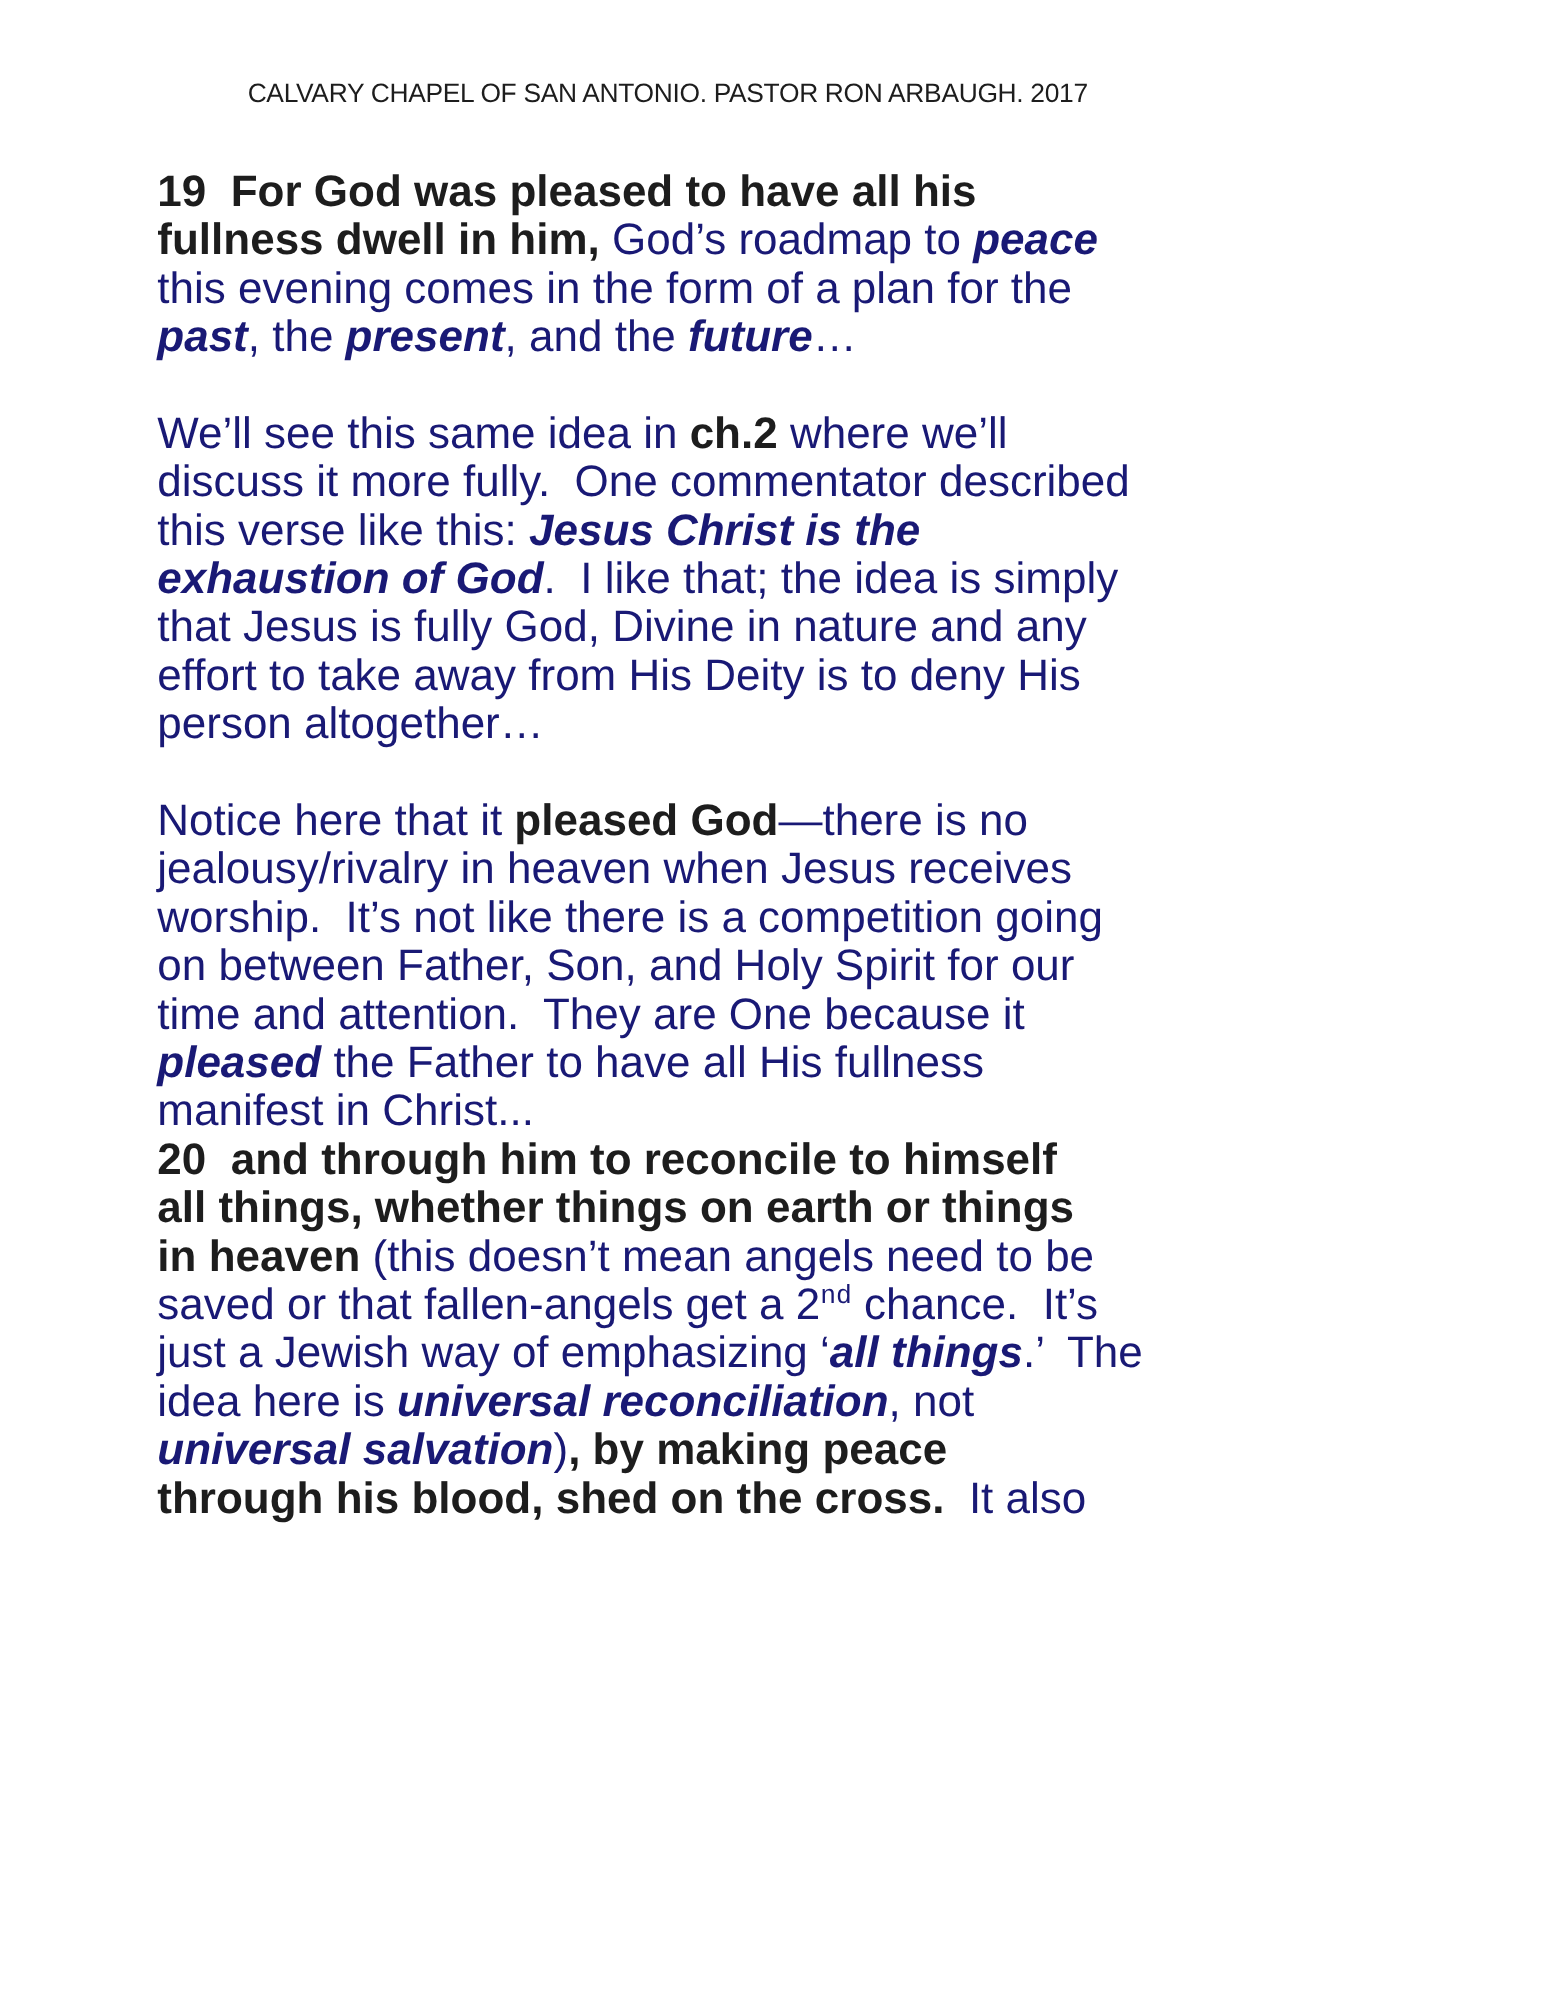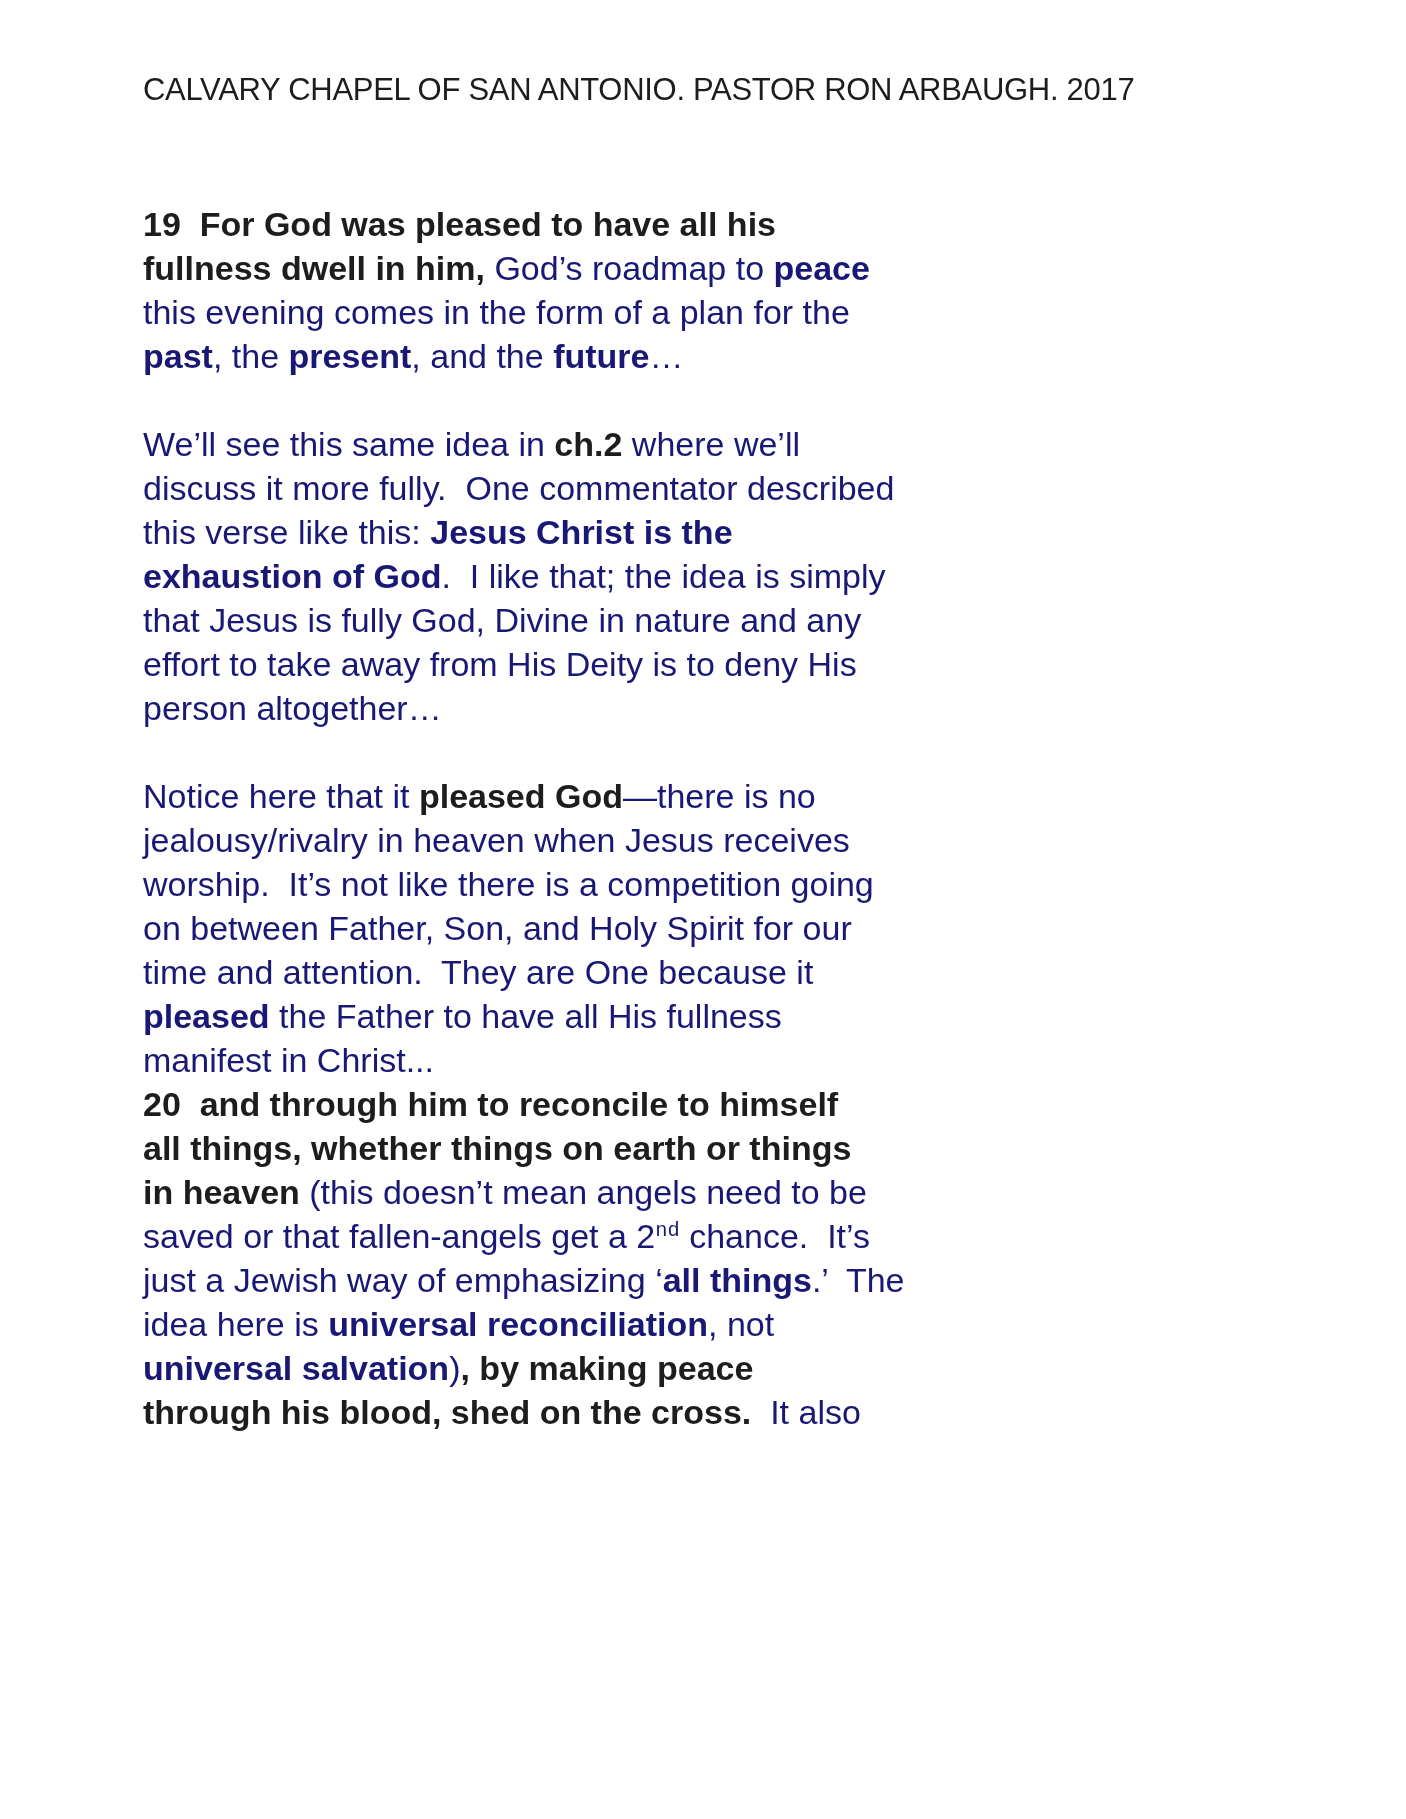--- a/index.html
+++ b/index.html
@@ -18,40 +18,40 @@
   }
   .content{
     position:absolute;
     left:143px;
     top:0;
     width:928px;
   }
   .doc-header{
     margin-top:72px;
     text-align:center;
-    font-size:31px;
+    font-size:24px;
     letter-spacing:-0.3px;
     color:var(--black);
     white-space:nowrap;
   }
   .paragraphs{
-    margin-top:94px;
-    font-size:34px;
+    margin-top:52px;
+    font-size:40px;
     line-height:44px;
   }
   p.para{
     margin:0;
     white-space:pre-wrap;
   }
   p.para.gap{
     margin-top:44px;
   }
   .r-n{color:var(--navy);}
   .r-bb{color:var(--black);font-weight:bold;}
-  .r-nbi{color:var(--navy);font-weight:bold;}
+  .r-nbi{color:var(--navy);font-weight:bold;font-style:italic;}
   .r-kbi{color:var(--black);font-weight:bold;}
   .r-nsup{color:var(--navy);vertical-align:super;font-size:0.6em;line-height:0;font-family:Liberation Mono, monospace;}
 </style>
 </head>
 <body>
 
 <div class="page">
   <div class="content">
     <div class="doc-header">CALVARY CHAPEL OF SAN ANTONIO. PASTOR RON ARBAUGH. 2017</div>
     <div class="paragraphs">

